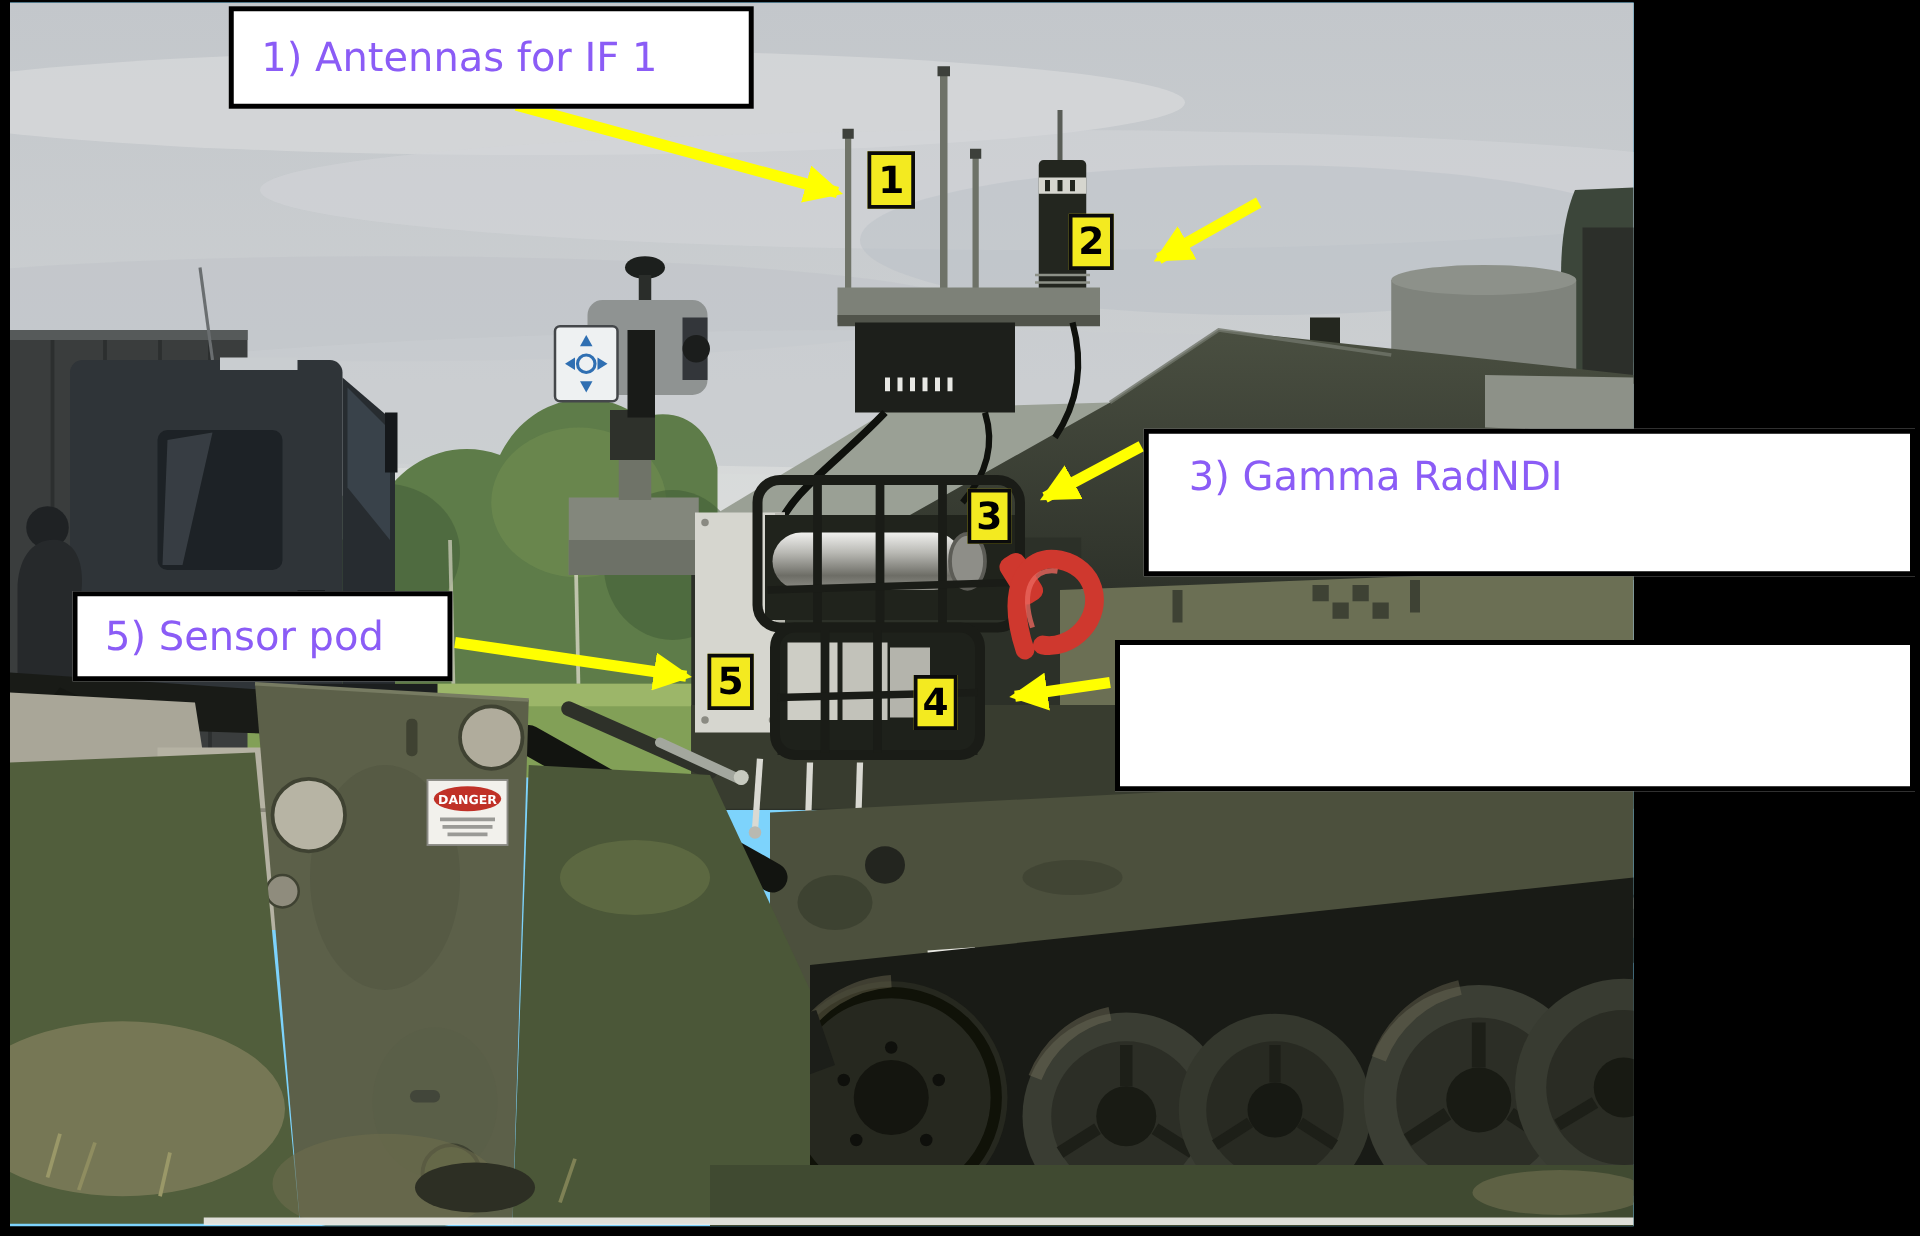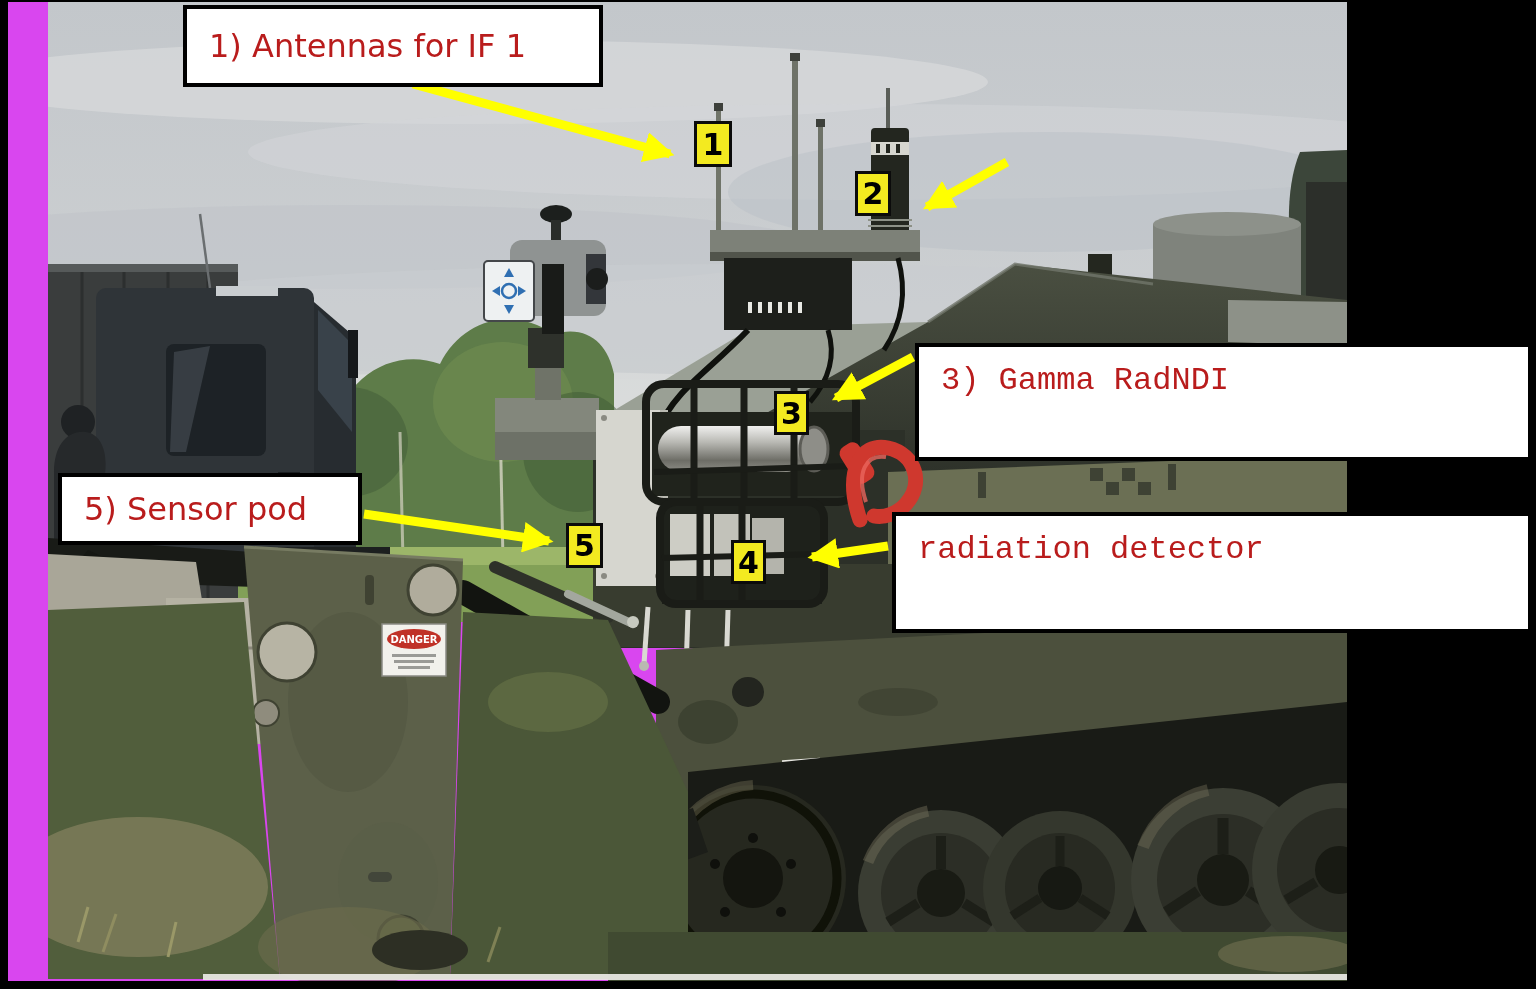--- a/index.html
+++ b/index.html
@@ -1,24 +1,24 @@
 <!DOCTYPE html>
 <html><head>
 <meta charset="utf-8">
 <style>
   html,body{margin:0;padding:0;background:#000;}
   .frame{position:relative;width:1536px;height:989px;background:#000;overflow:hidden;
          font-family:"DejaVu Sans","Liberation Sans",sans-serif;}
-  .photo{position:absolute;left:8px;top:2px;width:1299px;height:979px;overflow:hidden;background:#d946ef;padding-left:40px;}
+  .photo{position:absolute;left:8px;top:2px;width:1299px;height:979px;overflow:hidden;background:#7dd3fc;}
   .photo svg{display:block;}
   .arrow-layer{position:absolute;left:0;top:0;width:1536px;height:989px;z-index:4;pointer-events:none;}
-  .callout{position:absolute;z-index:6;background:#fff;border:4px solid #000;color:#b91c1c;
+  .callout{position:absolute;z-index:6;background:#fff;border:4px solid #000;color:#8b5cf6;
            box-sizing:border-box;font-size:32px;}
   .callout.single{display:flex;align-items:center;padding-left:22px;}
-  .callout.double{padding:9px 0 0 22px;line-height:50px;font-family:Liberation Mono, monospace;}
+  .callout.double{padding:9px 0 0 32px;line-height:50px;}
   .callout .ln{display:block;white-space:nowrap;}
   .c1{left:183px;top:5px;width:420px;height:82px;}
   .c2{left:1007px;top:128px;width:383px;height:70px;}
   .c3{left:915px;top:343px;width:617px;height:118px;}
   .c4{left:892px;top:512px;width:640px;height:121px;}
   .c5{left:58px;top:473px;width:304px;height:72px;}
   .badge{position:absolute;z-index:7;background:#f3ea20;border:3px solid #0b0b0b;
          box-sizing:border-box;display:flex;align-items:center;justify-content:center;
          font-weight:bold;font-size:30px;color:#000;}
   .b1{left:694px;top:121px;width:38px;height:46px;}
@@ -408,21 +408,20 @@
     <line x1="364" y1="514" x2="549" y2="541" stroke="#ffff00" stroke-width="9" marker-end="url(#ah)"></line>
   </svg>
 
   <div class="callout single c1">
     <span class="ln">1) Antennas for IF 1</span>
   </div>
   <div class="callout double c3">
     <span class="ln">3) Gamma RadNDI</span>
   </div>
   <div class="callout double c4">
-    <span class="ln">radiation detector</span>
   </div>
   <div class="callout single c5">
     <span class="ln">5) Sensor pod</span>
   </div>
 
   <div class="badge b1">1</div>
   <div class="badge b2">2</div>
   <div class="badge b3">3</div>
   <div class="badge b4">4</div>
   <div class="badge b5">5</div>

